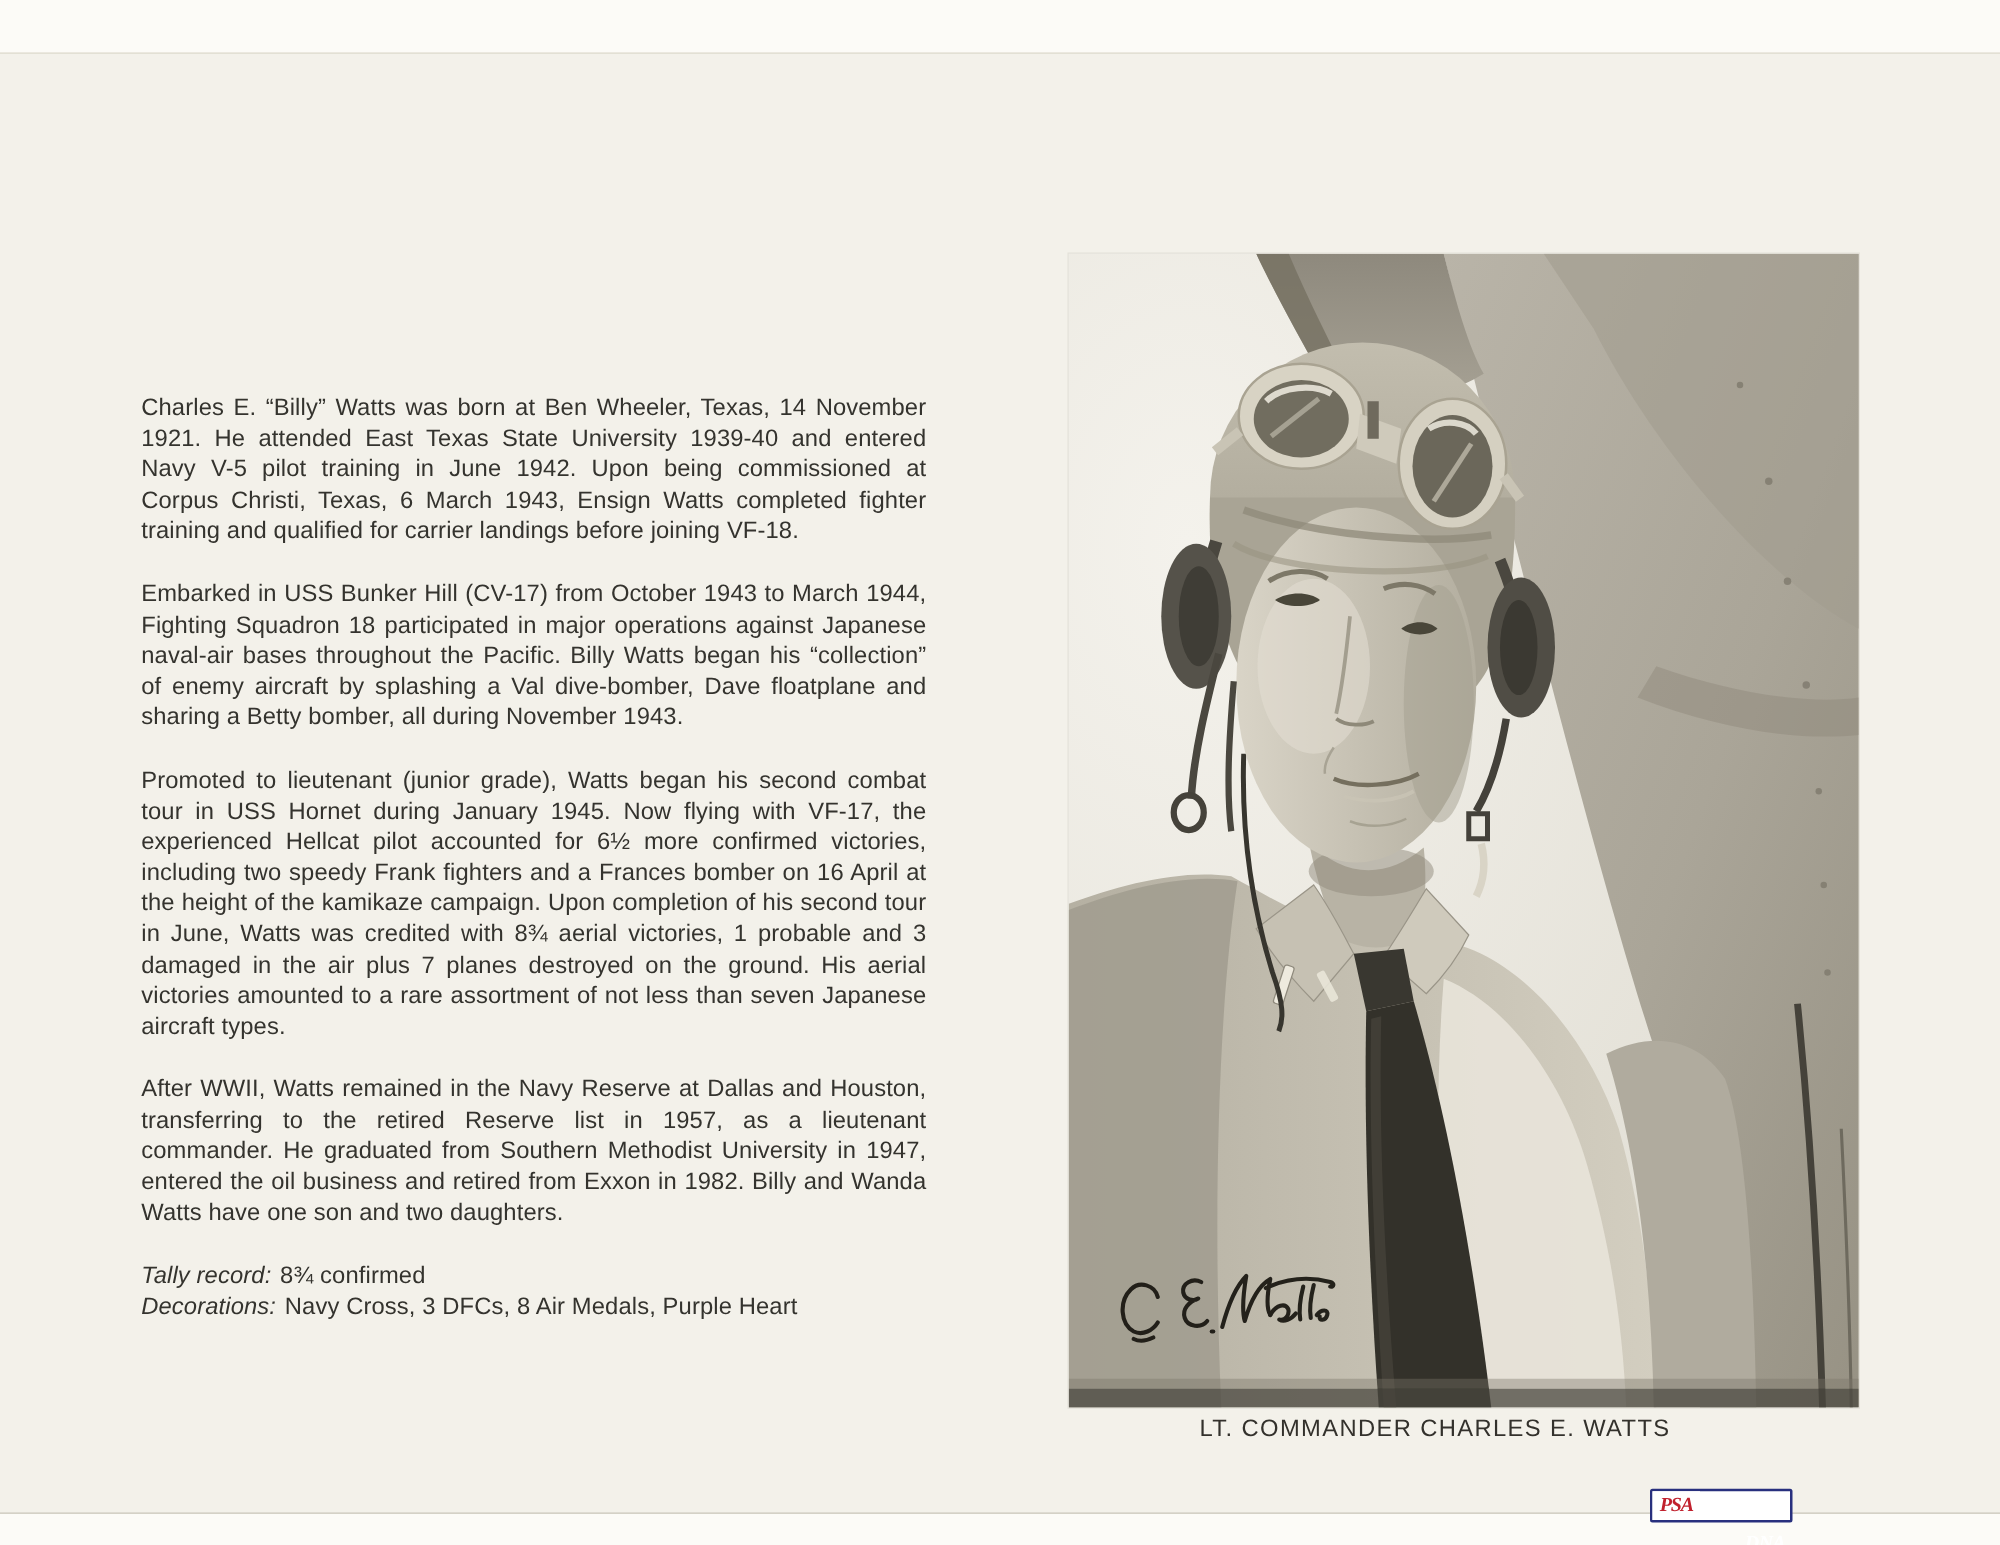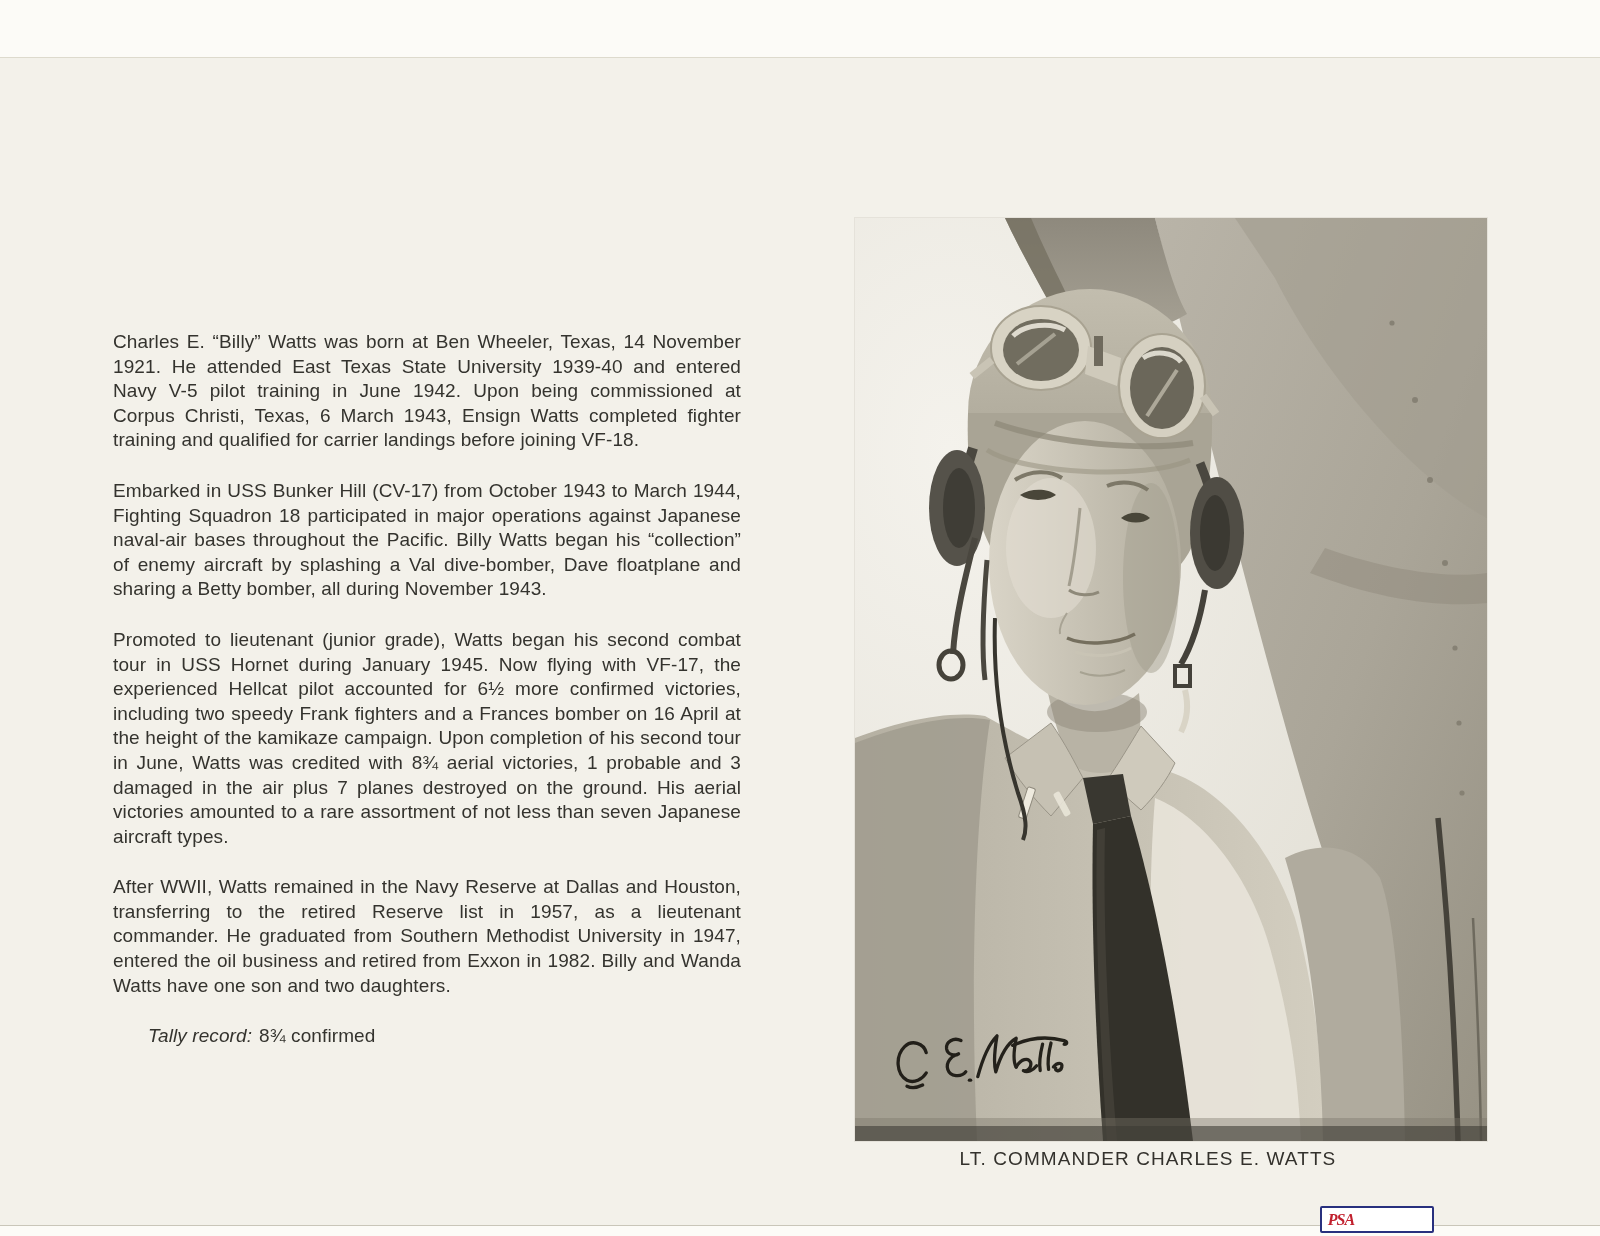--- a/index.html
+++ b/index.html
@@ -5,33 +5,33 @@
   * { margin:0; padding:0; box-sizing:border-box; }
   html,body { width:1600px; height:1236px; }
   body {
     position:relative;
     background:#fcfbf7;
     font-family:"Liberation Sans", sans-serif;
     overflow:hidden;
   }
   
   .card {
-    position:absolute; left:0; top:57px; width:1600px; height:1169px;
+    position:absolute; left:0; top:42px; width:1600px; height:1169px;
     background:#f3f1ea;
     border-top:1px solid #dddacd;
     border-bottom:1px solid #c9c6b9;
   }
   
   .bio {
     position:absolute; left:113px; top:272px; width:628px;
     font-size:19px; line-height:24.6px; color:#34332e;
     text-align:justify; letter-spacing:0.1px;
   }
   .bio p { margin:0 0 26px 0; }
-  .bio p.short { margin-bottom:0;margin-left:35px; }
+  .bio p.short { margin-bottom:0; }
   .tally-line  { margin-top:16px; }
   .decor-line  { margin-top:20px; }
   .lead-label { font-style:italic; margin-right:7px; }
   
   .photo {
     position:absolute; left:855px; top:160px; width:632px; height:923px;
     outline:1px solid rgba(60,55,40,0.08);
   }
   .photo svg { display:block; width:632px; height:923px; }
   
@@ -64,20 +64,21 @@
 <body>
 
 <div class="card">
 
   <div class="bio">
     <p>Charles E. “Billy” Watts was born at Ben Wheeler, Texas, 14 November 1921. He attended East Texas State University 1939-40 and entered Navy V-5 pilot training in June 1942. Upon being commissioned at Corpus Christi, Texas, 6 March 1943, Ensign Watts completed fighter training and qualified for carrier landings before joining VF-18.</p>
     <p>Embarked in USS Bunker Hill (CV-17) from October 1943 to March 1944, Fighting Squadron 18 participated in major operations against Japanese naval-air bases throughout the Pacific. Billy Watts began his “collection” of enemy aircraft by splashing a Val dive-bomber, Dave floatplane and sharing a Betty bomber, all during November 1943.</p>
     <p>Promoted to lieutenant (junior grade), Watts began his second combat tour in USS Hornet during January 1945. Now flying with VF-17, the experienced Hellcat pilot accounted for 6½ more confirmed victories, including two speedy Frank fighters and a Frances bomber on 16 April at the height of the kamikaze campaign. Upon completion of his second tour in June, Watts was credited with 8¾ aerial victories, 1 probable and 3 damaged in the air plus 7 planes destroyed on the ground. His aerial victories amounted to a rare assortment of not less than seven Japanese aircraft types.</p>
     <p>After WWII, Watts remained in the Navy Reserve at Dallas and Houston, transferring to the retired Reserve list in 1957, as a lieutenant commander. He graduated from Southern Methodist University in 1947, entered the oil business and retired from Exxon in 1982. Billy and Wanda Watts have one son and two daughters.</p>
     <p class="short tally-line"><span class="lead-label">Tally record:</span><span>8¾ confirmed</span></p>
+    <p class="short decor-line"><span class="lead-label">Decorations:</span><span>Navy Cross, 3 DFCs, 8 Air Medals, Purple Heart</span></p>
   </div>
 
   <figure class="photo">
     <svg viewBox="0 0 632 923" xmlns="http://www.w3.org/2000/svg">
       <defs>
         <linearGradient id="fuseGrad" x1="0" y1="0" x2="1" y2="1">
           <stop offset="0" stop-color="#b9b4a8"></stop>
           <stop offset="0.55" stop-color="#aaa598"></stop>
           <stop offset="1" stop-color="#979284"></stop>
         </linearGradient>

